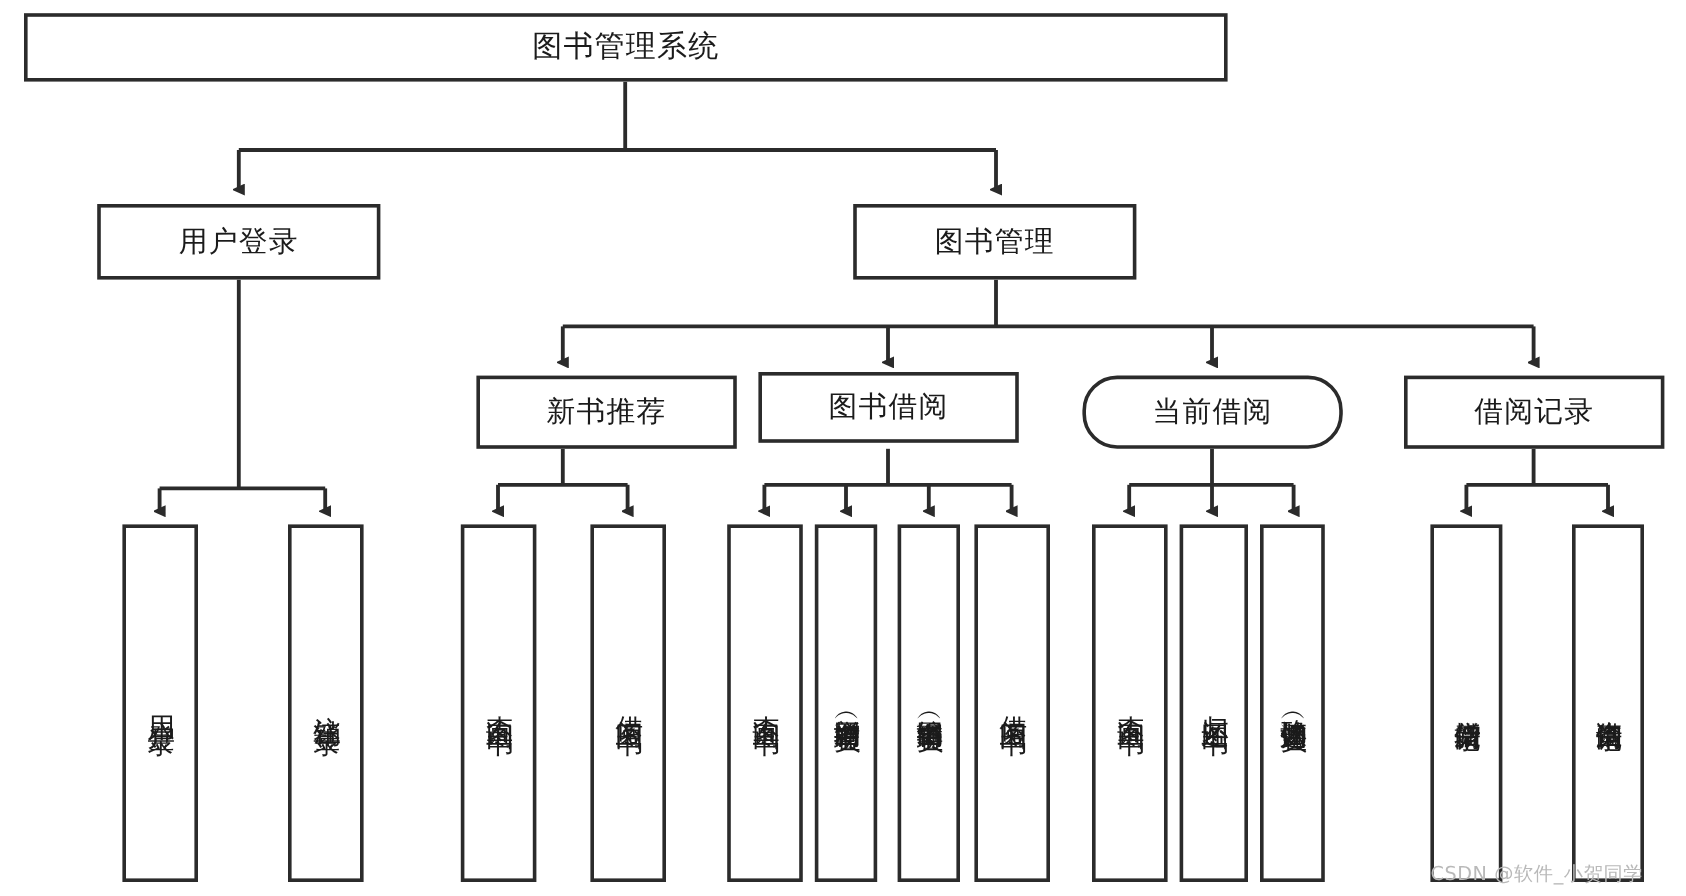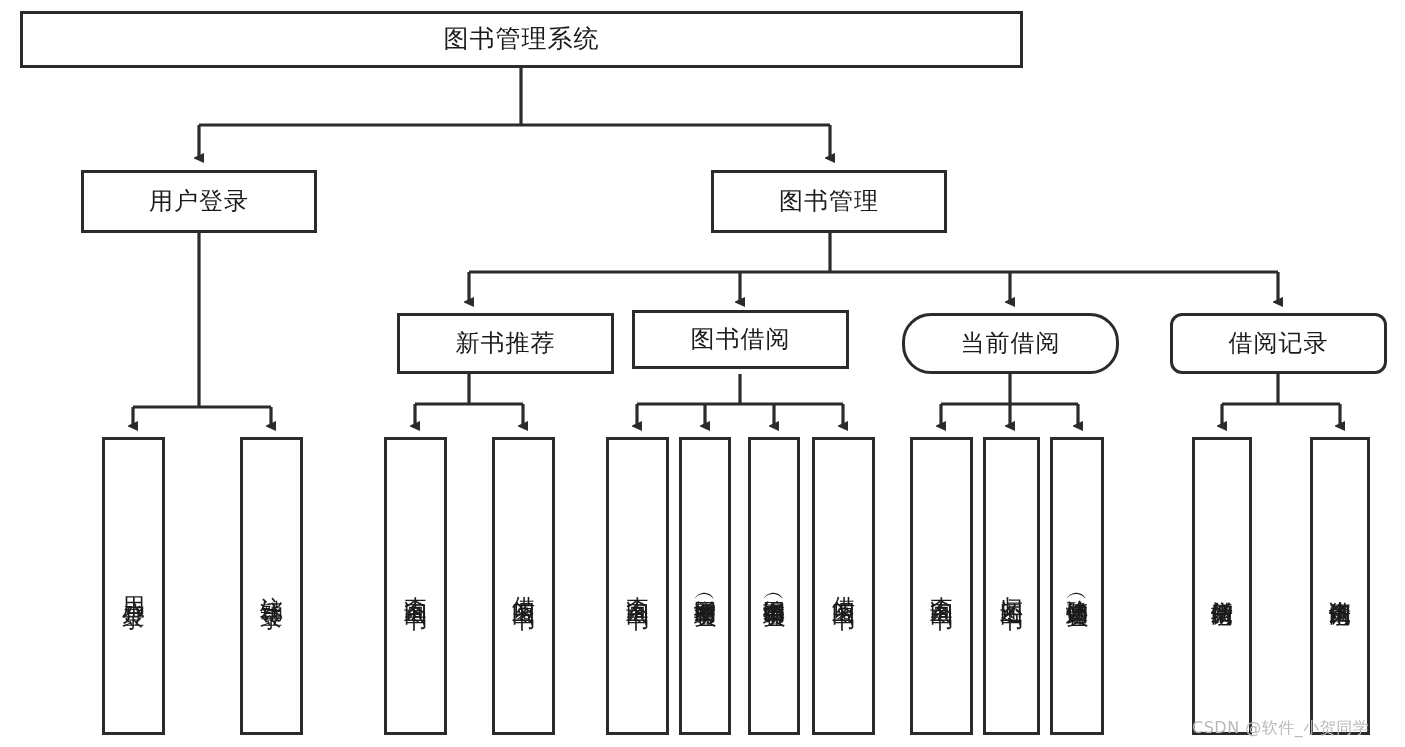--- a/index.html
+++ b/index.html
@@ -148,21 +148,21 @@
 
   <div class="node h" style="left:361px; top:313px; width:217px; height:61px;margin-left:36px;">
     <span class="label">新书推荐</span>
   </div>
   <div class="node h" style="left:632px; top:310px; width:217px; height:59px;">
     <span class="label">图书借阅</span>
   </div>
   <div class="node h" style="left:902px; top:313px; width:217px; height:61px;border-radius:29px;">
     <span class="label">当前借阅</span>
   </div>
-  <div class="node h" style="left:1170px; top:313px; width:217px; height:61px;border-radius:12px;">
+  <div class="node h" style="left:1170px; top:313px; width:217px; height:61px;">
     <span class="label">借阅记录</span>
   </div>
 
   <div class="node v" style="left:102px; top:437px; width:63px; height:298px;">
     <span class="label">用户登录</span>
   </div>
   <div class="node v" style="left:240px; top:437px; width:63px; height:298px;">
     <span class="label">注销登录</span>
   </div>
 

